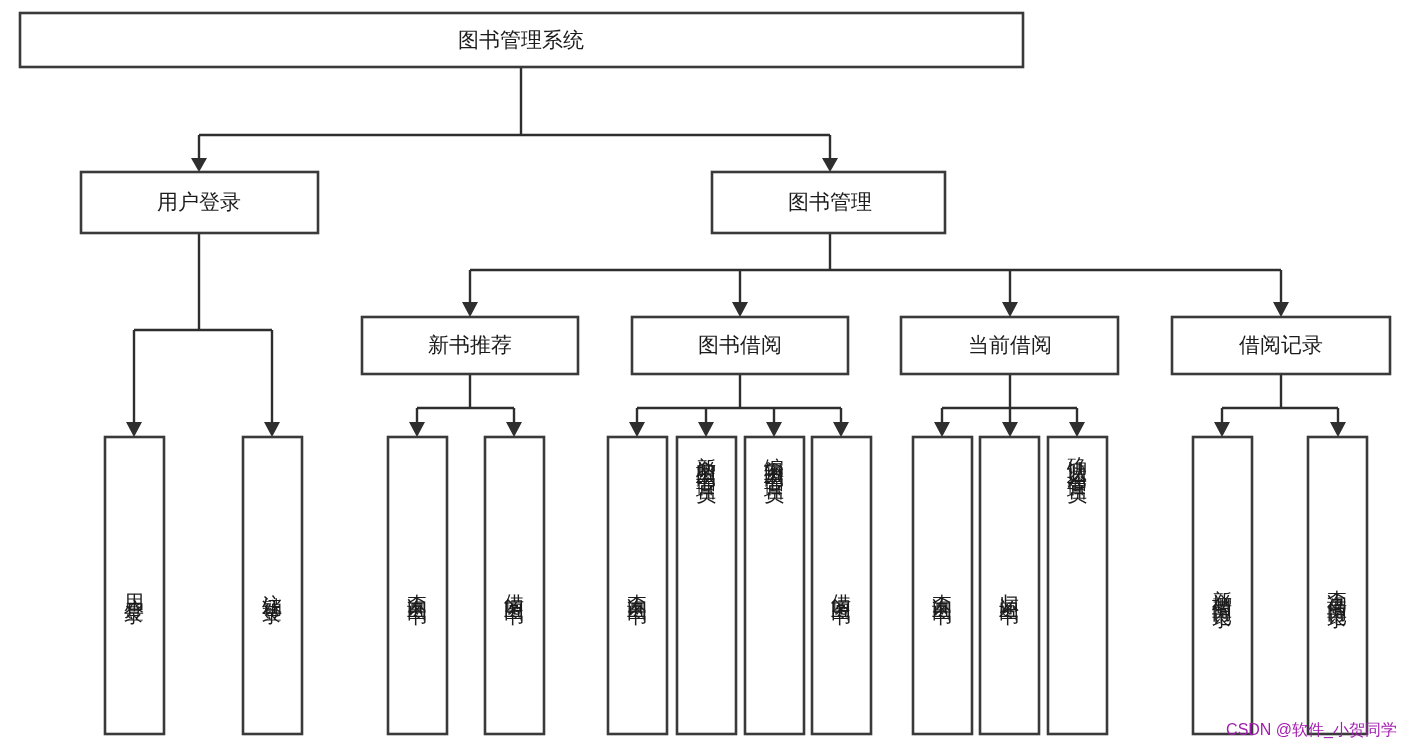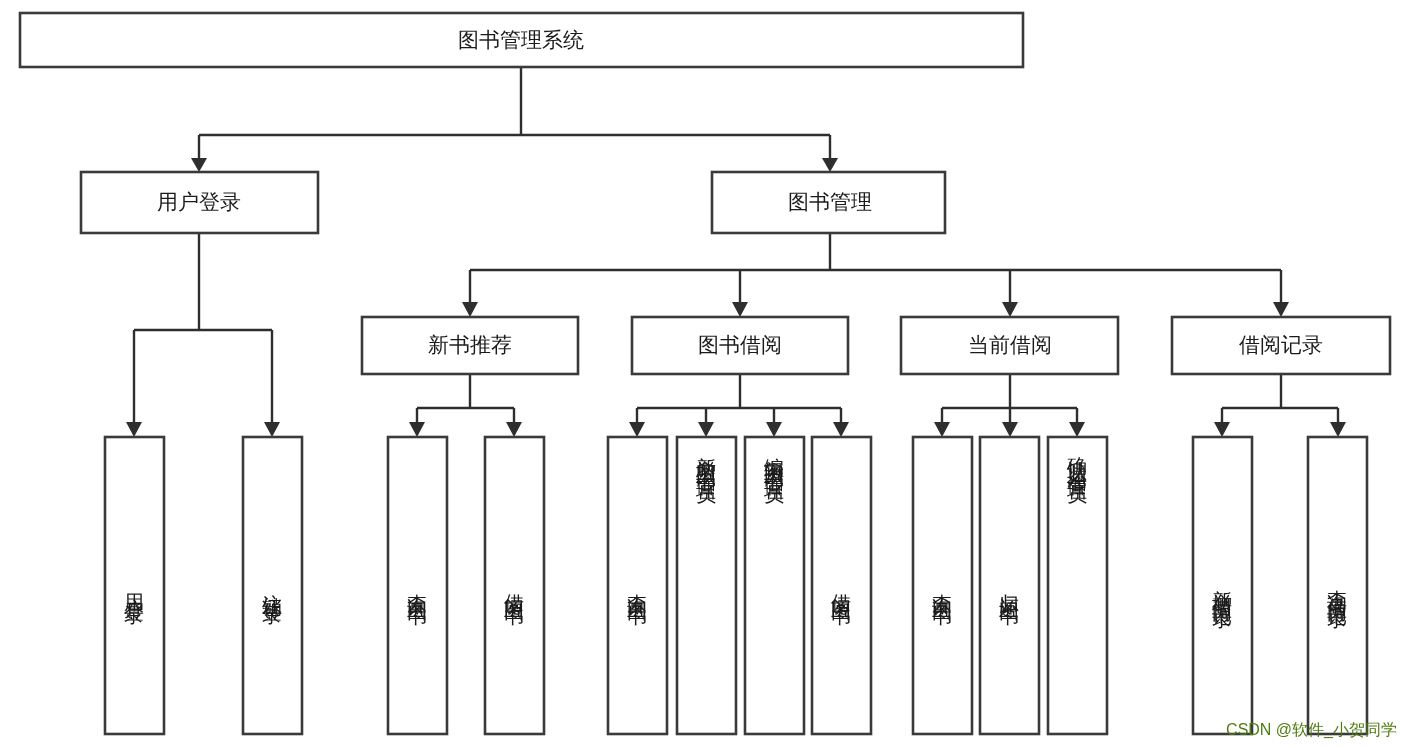--- a/index.html
+++ b/index.html
@@ -40,21 +40,21 @@
     padding-top:4px;
     box-sizing:border-box;
   }
   .leaf-fo-inner.centered{align-items:center;padding-top:0;}
   .watermark{
     position:absolute;
     right:8px;
     bottom:6px;
     font-family:"Liberation Sans","DejaVu Sans",sans-serif;
     font-size:16px;
-    color:#4d7c0f;
+    color:#a21caf;
     white-space:nowrap;
     pointer-events:none;
   }
 </style>
 </head>
 <body>
 
 <svg id="diagram" viewBox="0 0 1405 747" xmlns="http://www.w3.org/2000/svg">
 
   <g>

